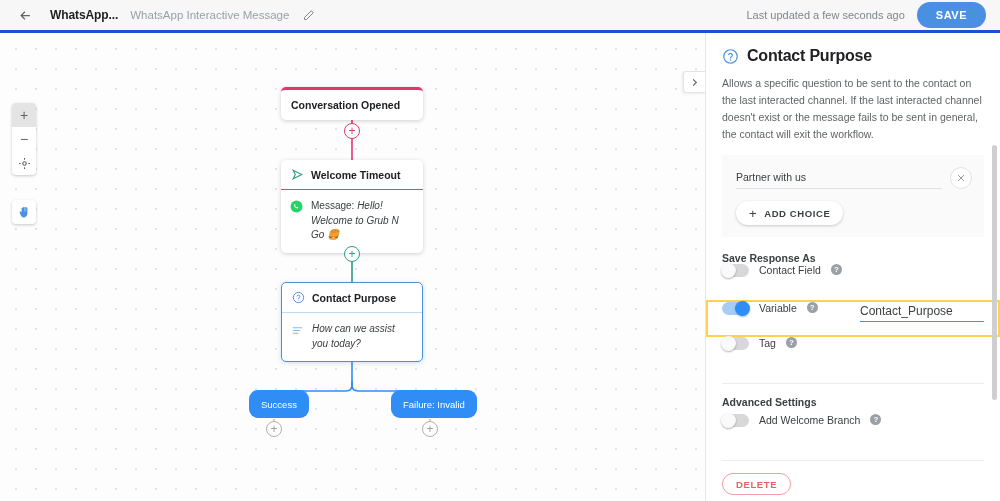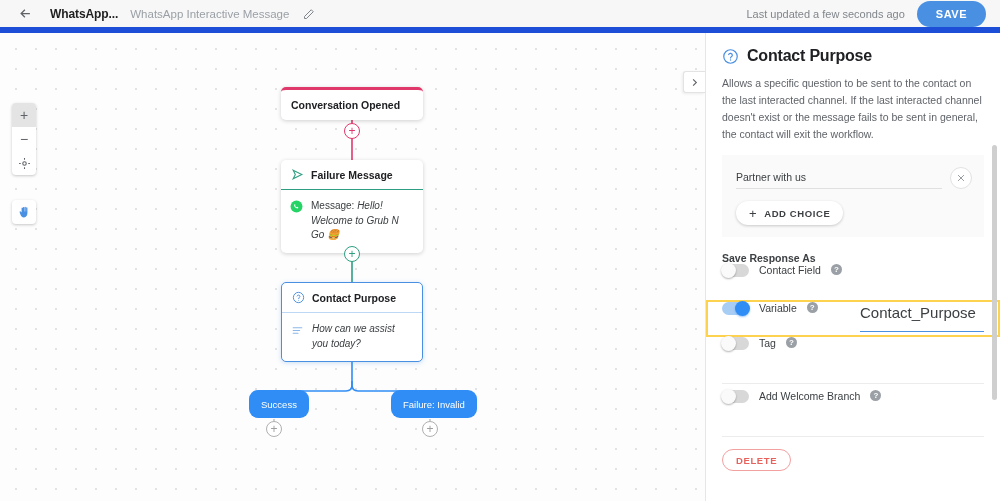--- a/index.html
+++ b/index.html
@@ -7,21 +7,21 @@
   html, body {
     width: 1000px; height: 501px;
     font-family: "Liberation Sans", sans-serif;
     background: #ffffff; overflow: hidden;
   }
   .app { position: relative; width: 1000px; height: 501px; display: flex; flex-direction: column; }
 
   
   .topbar {
     height: 33px; min-height: 33px; background: #f7f7f7;
-    border-bottom: 6px solid #1d4ed8;
+    border-bottom: 3px solid #1d4ed8;
     display: flex; align-items: center; padding: 0 14px; gap: 0;
   }
   .back-btn {
     width: 22px; height: 22px; display: flex; align-items: center; justify-content: center;
     cursor: pointer; color: #5f6368; margin-right: 14px;
   }
   .wf-name { font-size: 12px; font-weight: bold; color: #1f1f1f; letter-spacing: -0.1px; }
   .wf-sub { font-size: 11.5px; color: #9aa0a6; margin-left: 12px; }
   .edit-pencil { margin-left: 12px; width: 16px; height: 16px; color: #80868b; cursor: pointer;
                  display: flex; align-items: center; justify-content: center; }
@@ -153,21 +153,21 @@
   .sw.off .knob { left: -1px; background: #fafafa; }
   .sw.on  .knob { left: 13px; background: #2f8df5; box-shadow: 0 1px 2px rgba(47,141,245,.5); }
   .tg-label { font-size: 10.5px; color: #3c4043; }
   .help-dot {
     width: 11px; height: 11px; border-radius: 50%; background: #9aa0a6; color: #fff;
     font-size: 8px; display: inline-flex; align-items: center; justify-content: center;
     font-weight: bold; cursor: pointer; flex: none;
   }
   .var-input {
     margin-left: auto; width: 124px; border: none; border-bottom: 1.3px solid #4a90e2;
-    font-size: 15px; color: #3c4043; outline: none; padding: 2px 0 10px 0;
+    font-size: 12px; color: #3c4043; outline: none; padding: 2px 0 3px 0;
     background: transparent; font-family: "Liberation Sans", sans-serif;
   }
   .hr { height: 1px; background: #ececec; margin: 10px 0 0 0; }
   .delete-btn {
     margin-top: 12px; height: 22px; border-radius: 12px; border: 1px solid #f3a0a0;
     background: #fff; color: #e8625d; font-size: 9.5px; font-weight: bold;
     letter-spacing: 0.6px; padding: 0 13px; cursor: pointer;
     font-family: "Liberation Sans", sans-serif;
   }
   .panel-scroll {
@@ -234,21 +234,21 @@
       </div>
       <div class="plus-node plus-pink" style="left:344px; top:90px;">+</div>
 
       <div class="node" id="node-welcome">
         <div class="node-head">
           <span class="node-ico">
             <svg width="13" height="13" viewBox="0 0 24 24" fill="none" stroke="#2e9e82" stroke-width="2">
               <path d="M4 4l16 8-16 8 4-8-4-8z"></path>
             </svg>
           </span>
-          <span>Failure Message</span>
+          <span>Welcome Timeout</span>
         </div>
         <div class="node-body">
           <span class="node-ico" style="margin-top:1px;">
             <svg width="13" height="13" viewBox="0 0 24 24">
               <circle cx="12" cy="12" r="11" fill="#25d366"></circle>
               <path d="M8.6 7.2c.3 0 .6.1.8.5l.7 1.4c.1.3 0 .6-.2.8l-.5.5c.6 1.2 1.6 2.2 2.8 2.8l.5-.5c.2-.2.5-.3.8-.2l1.4.7c.4.2.5.5.5.8 0 1-.9 1.8-1.9 1.7-3-.3-5.6-2.9-5.9-5.9-.1-1 .7-1.9 1.7-1.9z" fill="#fff"></path>
             </svg>
           </span>
           <span class="txt">
             <span>Message:</span>
@@ -347,20 +347,21 @@
         <div class="toggle-row">
           <span class="sw off">
               <span class="knob"></span>
             </span>
           <span class="tg-label">Tag</span>
           <span class="help-dot">?</span>
         </div>
 
         <div class="hr"></div>
 
+        <div class="sec-label" style="margin-top:12px;">Advanced Settings</div>
 
         <div class="toggle-row" style="margin-top:6px;">
           <span class="sw off">
               <span class="knob"></span>
             </span>
           <span class="tg-label">Add Welcome Branch</span>
           <span class="help-dot">?</span>
         </div>
 
         <div class="hr"></div>

